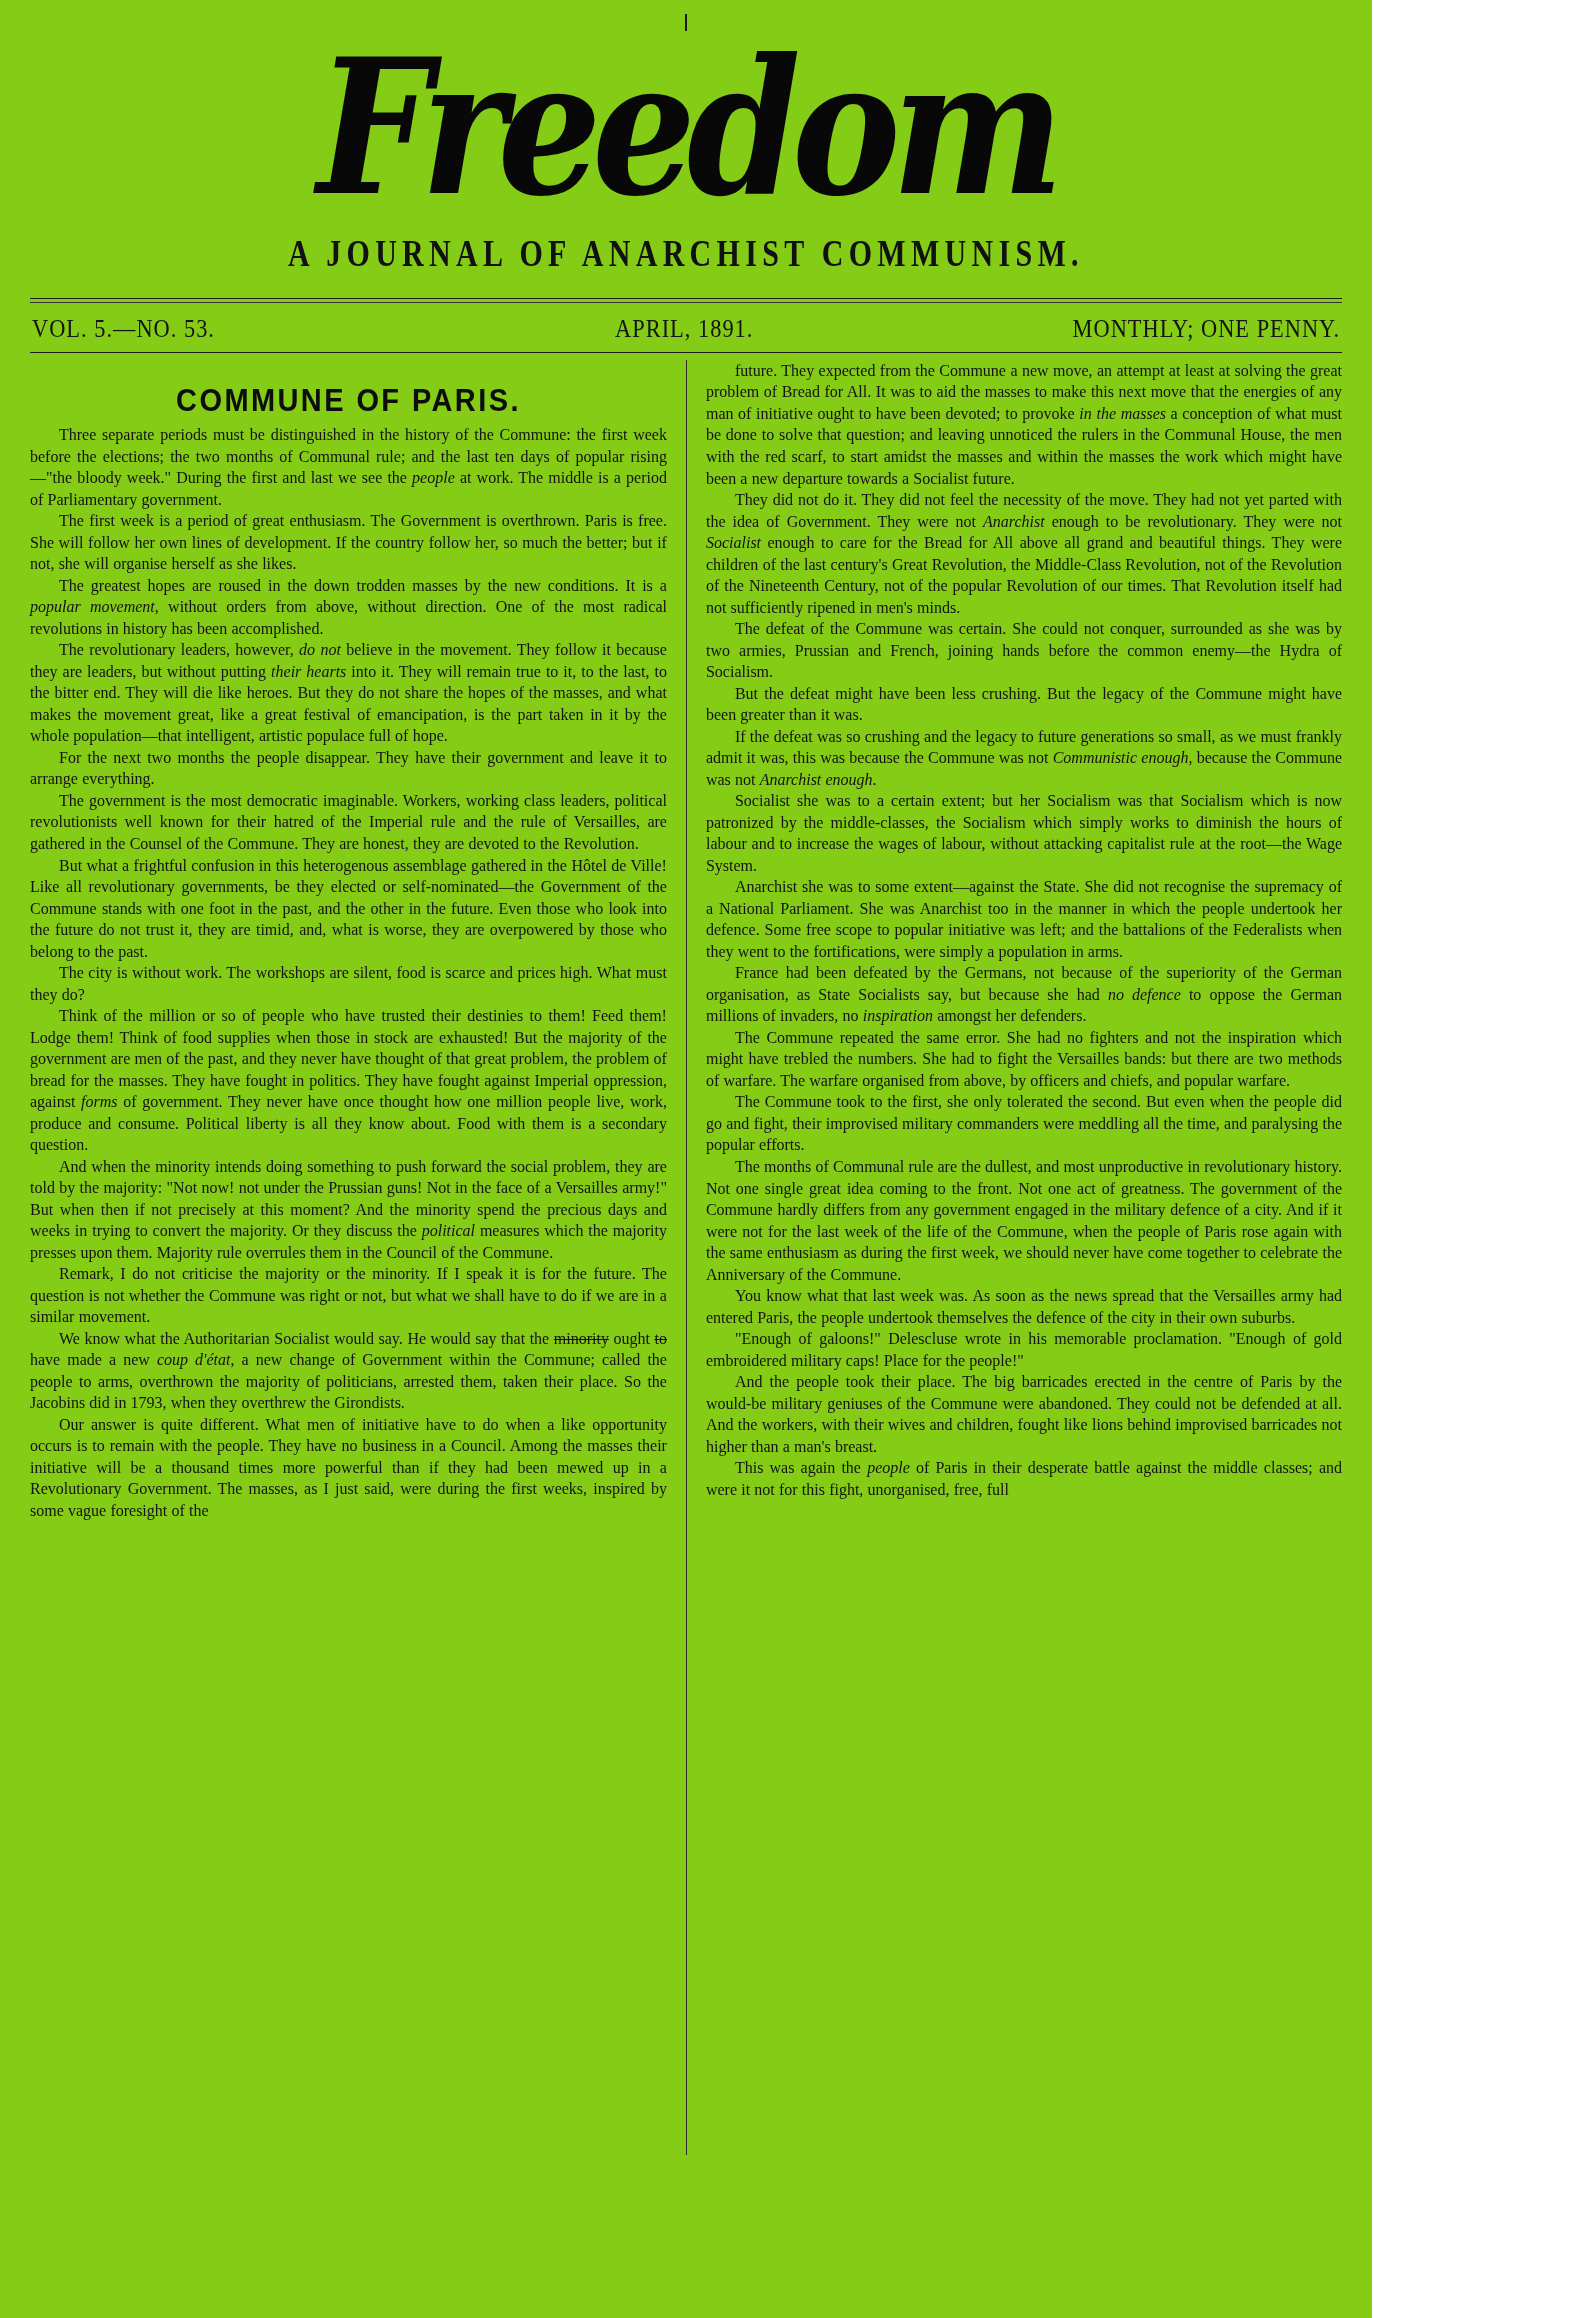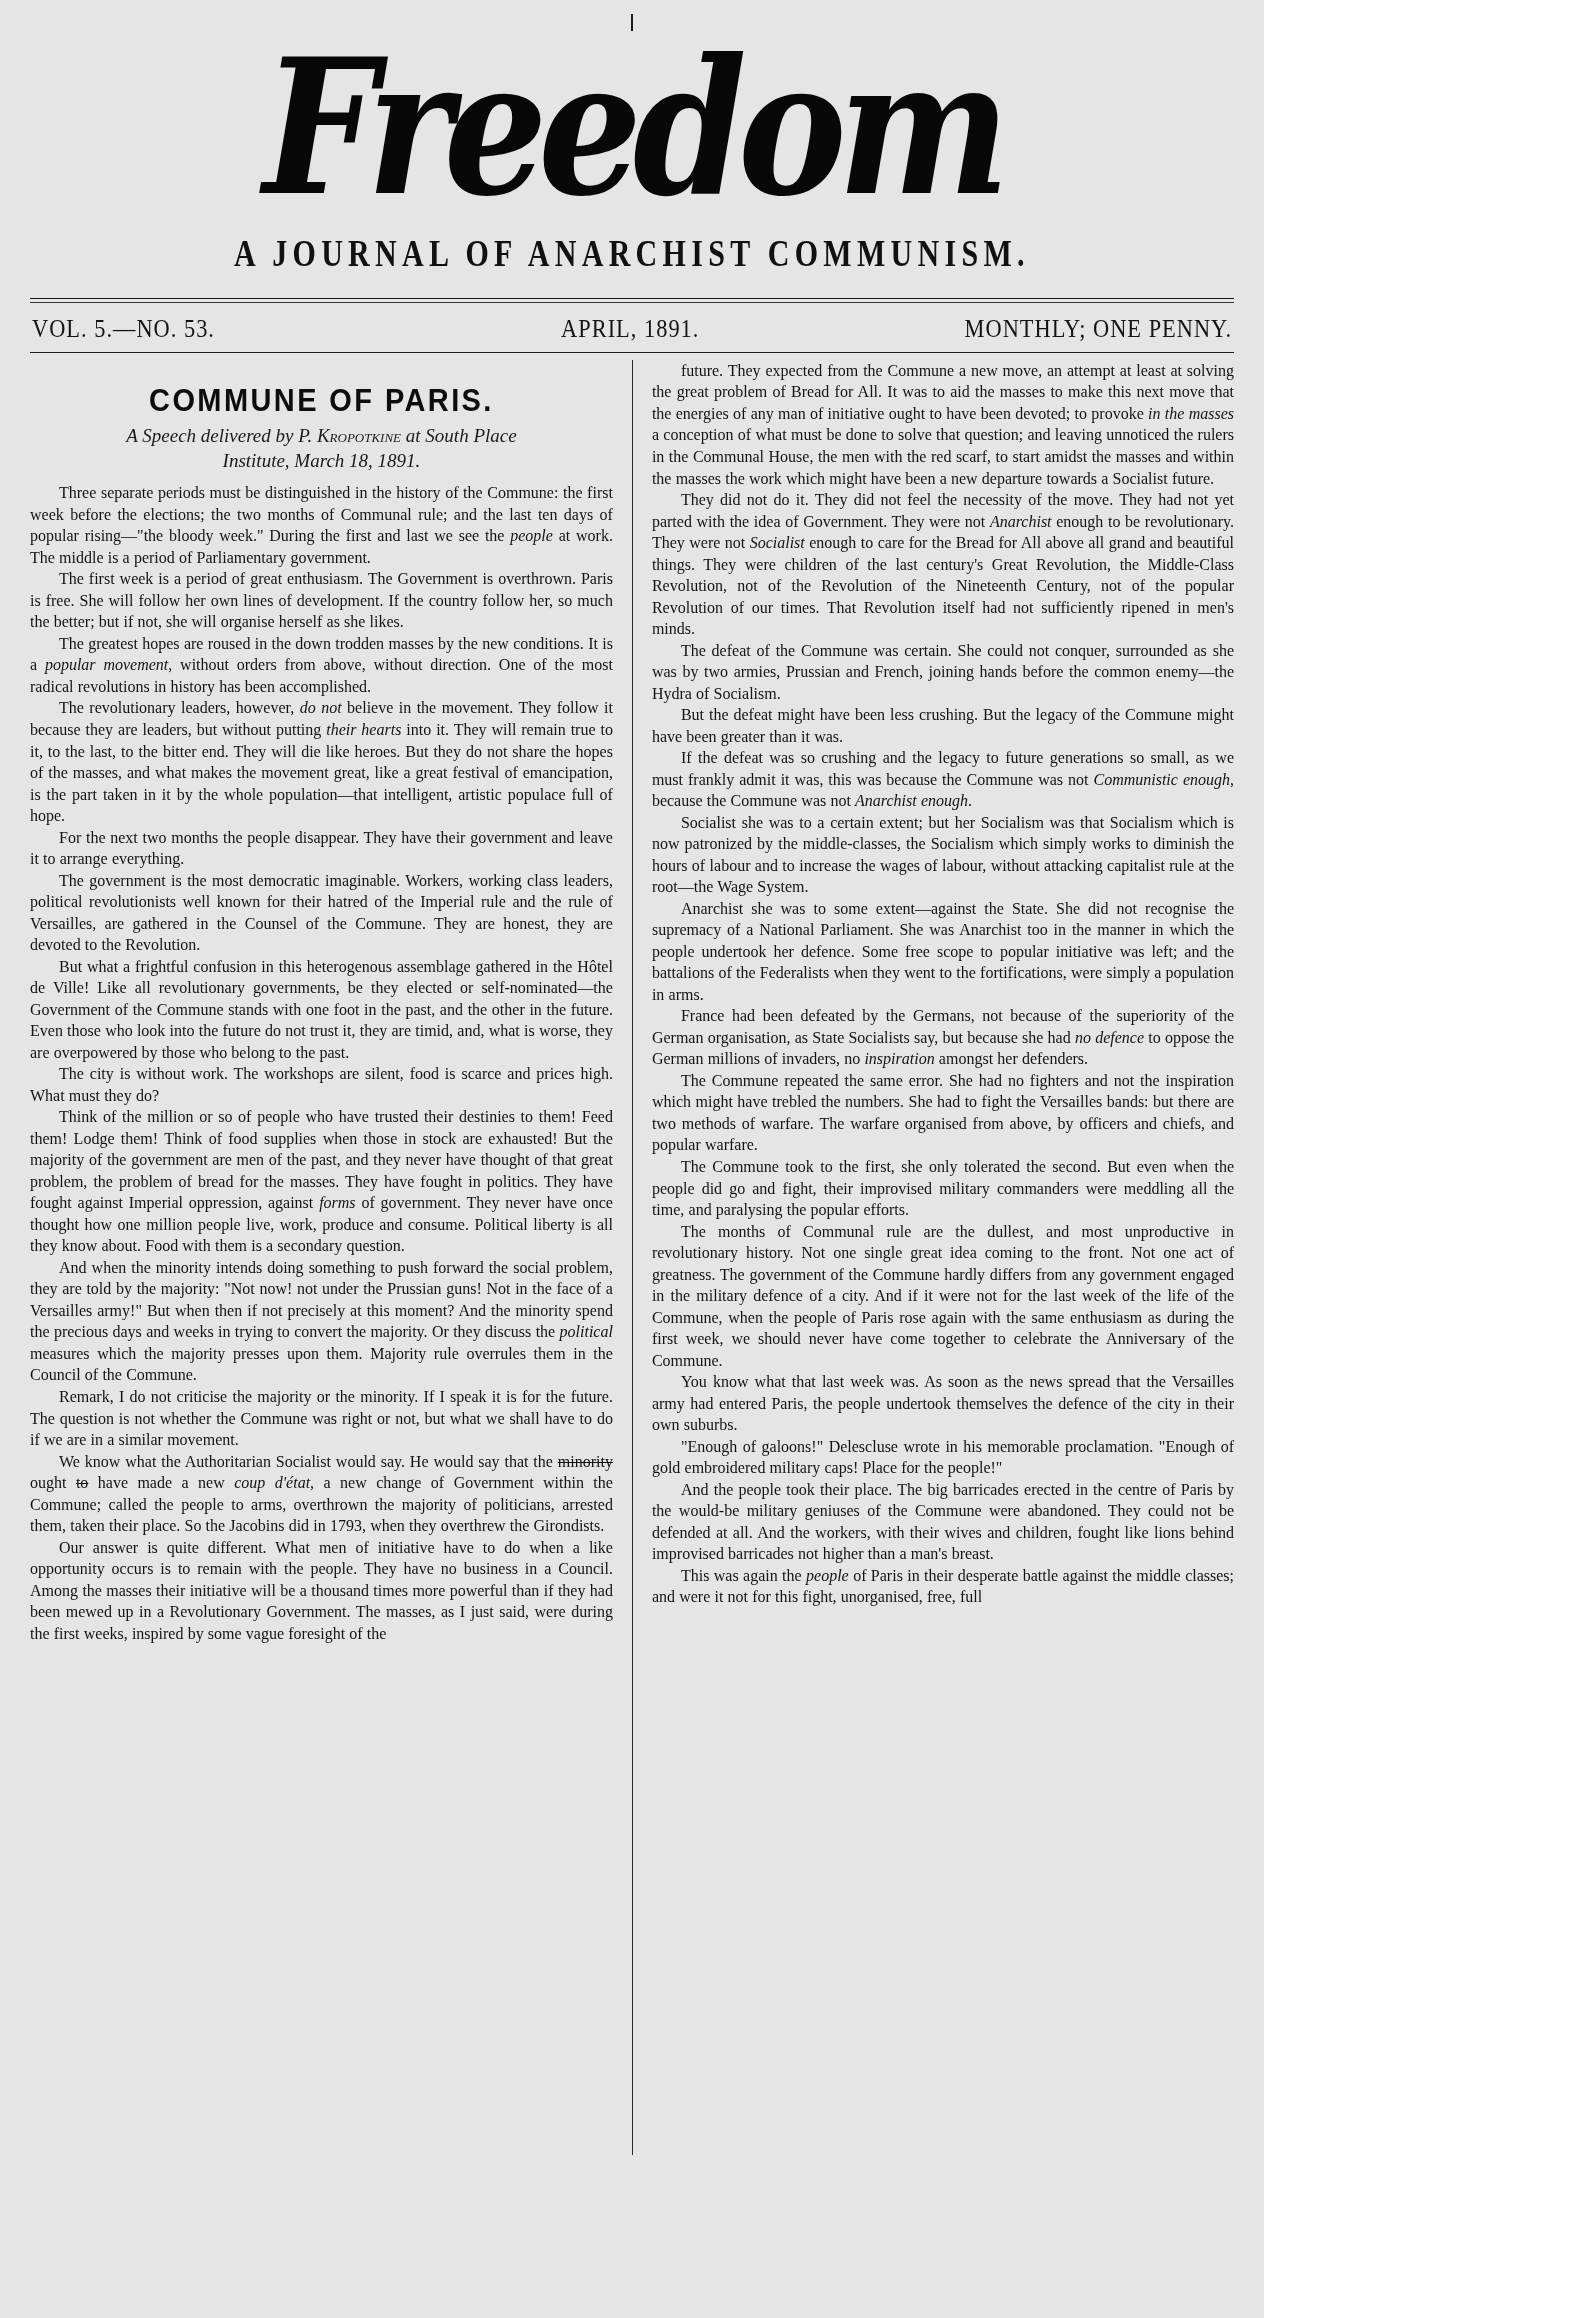--- a/index.html
+++ b/index.html
@@ -2,23 +2,23 @@
 <html style="font-size:7.6px"><head>
 <meta charset="utf-8">
 <style>
   html, body {
     margin: 0;
     padding: 0;
     background: #ffffff;
   }
   .page {
     position: relative;
-    width: 1264px;
+    width: 1372px;
     height: 2319px;
-    background: #e5e5e5;
+    background: #84cc16;
     box-sizing: border-box;
     padding: 0;
     overflow: hidden;
     font-family: "Liberation Serif", serif;
     color: #141414;
   }
 
   
   .masthead {
     text-align: center;
@@ -155,24 +155,20 @@
     <span class="vol sc">VOL. 5.—NO. 53.</span>
     <span class="date sc">APRIL, 1891.</span>
     <span class="price sc">MONTHLY; ONE PENNY.</span>
   </div>
   <div class="rule-thin"></div>
 
   <div class="columns">
 
     <div class="col col-left">
       <div class="headline">COMMUNE OF PARIS.</div>
-      <div class="byline">
-        <div>A Speech delivered by P. <span class="scname">Kropotkine</span> at South Place</div>
-        <div>Institute, March 18, 1891.</div>
-      </div>
       <div>
           <p class="body">Three separate periods must be distinguished in the history of the Commune: the first week before the elections; the two months of Communal rule; and the last ten days of popular rising—"the bloody week."  During the first and last we see the <i>people</i> at work. The middle is a period of Parliamentary government.</p>
           <p class="body">The first week is a period of great enthusiasm.  The Government is overthrown.  Paris is free.  She will follow her own lines of development.  If the country follow her, so much the better; but if not, she will organise herself as she likes.</p>
           <p class="body">The greatest hopes are roused in the down trodden masses by the new conditions.  It is a <i>popular movement</i>, without orders from above, without direction.  One of the most radical revolutions in history has been accomplished.</p>
           <p class="body">The revolutionary leaders, however, <i>do not</i> believe in the movement. They follow it because they are leaders, but without putting <i>their hearts</i> into it.  They will remain true to it, to the last, to the bitter end. They will die like heroes.  But they do not share the hopes of the masses, and what makes the movement great, like a great festival of emancipation, is the part taken in it by the whole population—that intelligent, artistic populace full of hope.</p>
           <p class="body">For the next two months the people disappear.  They have their government and leave it to arrange everything.</p>
           <p class="body">The government is the most democratic imaginable.  Workers, working class leaders, political revolutionists well known for their hatred of the Imperial rule and the rule of Versailles, are gathered in the Counsel of the Commune.  They are honest, they are devoted to the Revolution.</p>
           <p class="body">But what a frightful confusion in this heterogenous assemblage gathered in the Hôtel de Ville!  Like all revolutionary governments, be they elected or self-nominated—the Government of the Commune stands with one foot in the past, and the other in the future.  Even those who look into the future do not trust it, they are timid, and, what is worse, they are overpowered by those who belong to the past.</p>
           <p class="body">The city is without work.  The workshops are silent, food is scarce and prices high.   What must they do?</p>
           <p class="body">Think of the million or so of people who have trusted their destinies to them!  Feed them!  Lodge them!  Think of food supplies when those in stock are exhausted!  But the majority of the government are men of the past, and they never have thought of that great problem, the problem of bread for the masses.  They have fought in politics. They have fought against Imperial oppression, against <i>forms</i> of government.  They never have once thought how one million people live, work, produce and consume.  Political liberty is all they know about.  Food with them is a secondary question.</p>

